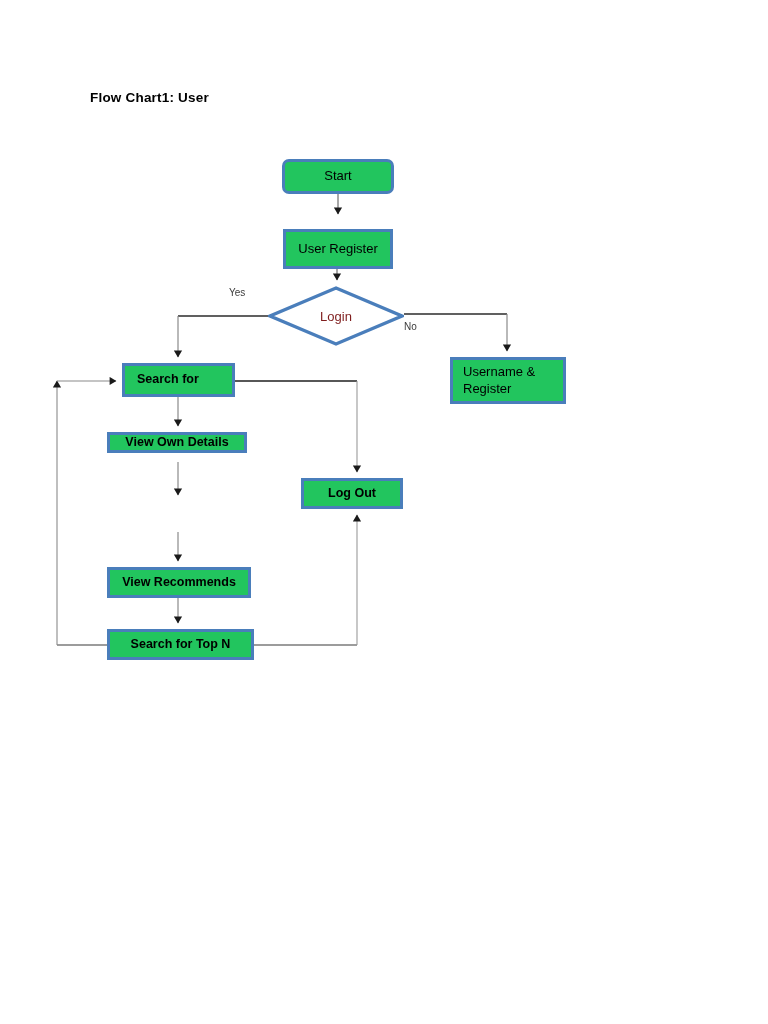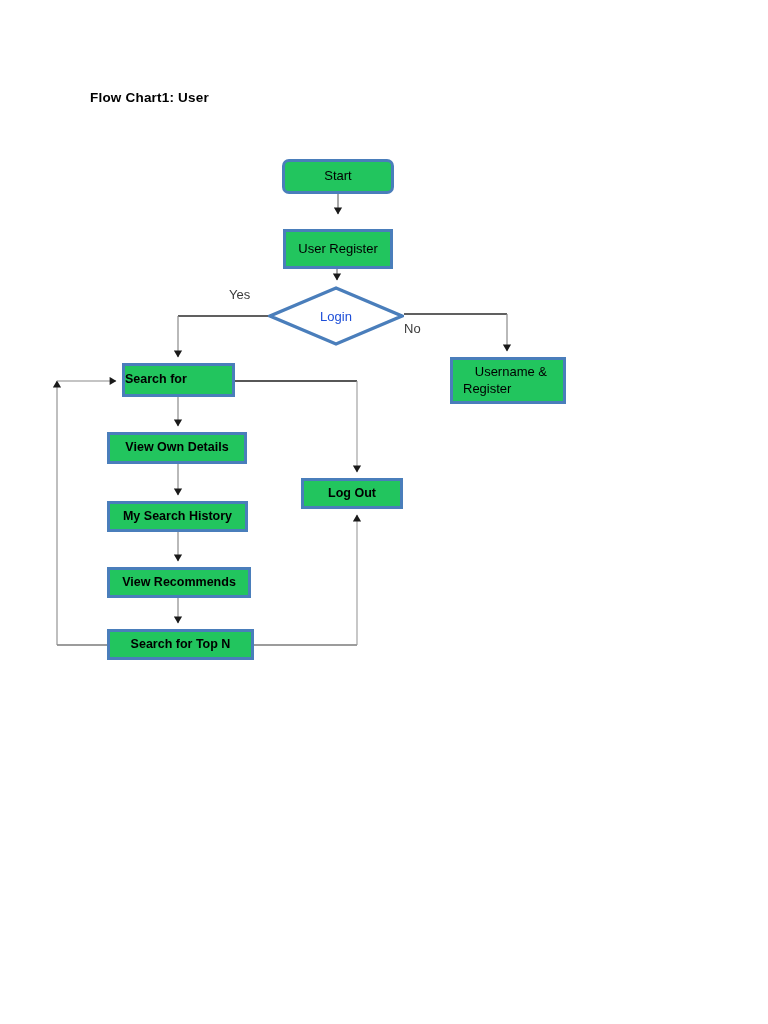--- a/index.html
+++ b/index.html
@@ -52,34 +52,35 @@
     display: block;
     width: 100%;
     font-size: 13px;
     line-height: 1.25;
   }
   .node.center .lbl {
     text-align: center;
   }
   .node.left .lbl {
     text-align: left;
+    padding-left: 12px;
   }
   .node.bold .lbl {
     font-weight: bold;
     font-size: 12.5px;
   }
 
   
   .node.updown .lbl {
     text-align: left;
     padding-left: 10px;
   }
   .node.updown .line1 {
     display: block;
-    text-align: right;
+    text-align: left;
     padding-right: 16px;
   }
   .node.updown .line2 {
     display: block;
     text-align: left;
   }
 
   
   .diamond-wrap {
     position: absolute;
@@ -91,27 +92,27 @@
   .diamond-label {
     position: absolute;
     left: 0;
     top: 0;
     width: 100%;
     height: 100%;
     display: flex;
     align-items: center;
     justify-content: center;
     font-size: 13px;
-    color: #1d4ed8;
+    color: #7f1d1d;
   }
 
   
   .branch-label {
     position: absolute;
-    font-size: 13px;
+    font-size: 10px;
     color: #3b3b3b;
     z-index: 4;
     white-space: nowrap;
   }
 
   
   #connectors {
     position: absolute;
     left: 0;
     top: 0;
@@ -219,27 +220,24 @@
     <span class="lbl">
       <span class="line1">Username &amp;</span>
       <span class="line2">Register</span>
     </span>
   </div>
 
   <div class="node left bold" style="left:122px; top:363px; width:113px; height:34px;">
     <span class="lbl">Search for</span>
   </div>
 
-  <div class="node center bold" style="left:107px; top:432px; width:140px; height:32px;">
+  <div class="node center bold" style="left:107px; top:432px; width:140px; height:21px;">
     <span class="lbl">View Own Details</span>
   </div>
 
-  <div class="node center bold" style="left:107px; top:501px; width:141px; height:31px;">
-    <span class="lbl">My Search History</span>
-  </div>
 
   <div class="node center bold" style="left:107px; top:629px; width:147px; height:31px;">
     <span class="lbl">Search for Top N</span>
   </div>
 
   <div class="node center bold" style="left:107px; top:567px; width:144px; height:31px;">
     <span class="lbl">View Recommends</span>
   </div>
 
   <div class="node center bold" style="left:301px; top:478px; width:102px; height:31px;">

